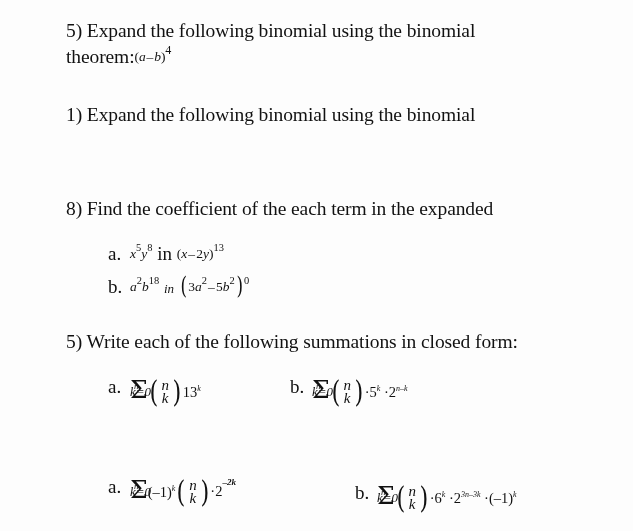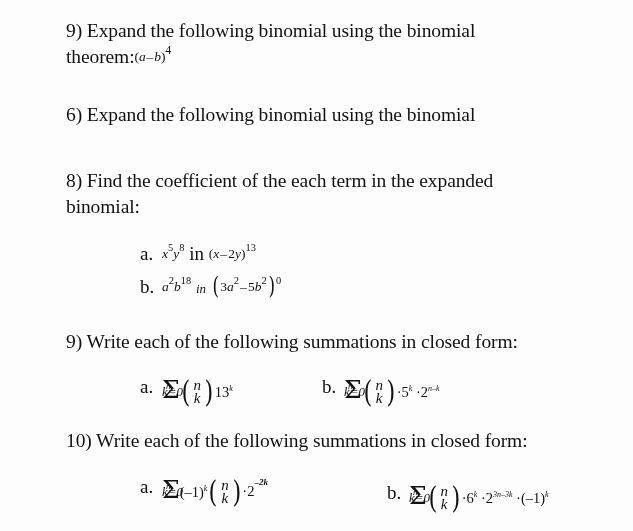--- a/index.html
+++ b/index.html
@@ -53,21 +53,20 @@
   .inline-expr {
     display: inline-block;
     vertical-align: baseline;
     position: relative;
     top: -2px;
   }
   .sub-item {
     position: absolute;
     font-size: 19px;
     line-height: 22px;
-    margin-left: 32px;
   }
   .sub-label {
     display: inline-block;
     width: 22px;
   }
   
   .sigma-wrap {
     display: inline-block;
     position: relative;
     vertical-align: middle;
@@ -149,58 +148,54 @@
     position: relative;
     top: -1px;
   }
 </style>
 </head>
 <body>
 
 <div class="page">
 
   <div class="q-block" style="top:18px;">
-    <div class="q-text">9) Expand the following binomial using the binomial</div>
+    <div class="q-text">5) Expand the following binomial using the binomial</div>
     <div class="q-text">
       <span>theorem:</span><span class="inline-expr"><span class="mathr">(</span><span class="mathi">a</span><span class="mathr"> – </span><span class="mathi">b</span><span class="mathr">)</span><sup class="sm mathr">4</sup></span>
     </div>
   </div>
 
   <div class="q-block" style="top:102px;">
-    <div class="q-text">6) Expand the following binomial using the binomial</div>
-  </div>
-
-  <div class="q-block" style="top:168px;">
+    <div class="q-text">1) Expand the following binomial using the binomial</div>
+  </div>
+
+  <div class="q-block" style="top:196px;">
     <div class="q-text">8) Find the coefficient of the each term in the expanded</div>
-    <div class="q-text">binomial:</div>
   </div>
 
   <div class="sub-item" style="left:108px; top:243px;">
     <span class="sub-label">a.</span><span class="inline-expr"><span class="mathi">x</span><sup class="tiny mathr">5</sup><span class="mathi">y</span><sup class="tiny mathr">8</sup></span>&nbsp;<span style="font-size:19px;">in</span>&nbsp;<span class="inline-expr"><span class="mathr">(</span><span class="mathi">x</span><span class="mathr"> – </span><span class="mathr">2</span><span class="mathi">y</span><span class="mathr">)</span><sup class="tiny mathr">13</sup></span>
   </div>
 
   <div class="sub-item" style="left:108px; top:276px;">
     <span class="sub-label">b.</span><span class="inline-expr"><span class="mathi">a</span><sup class="tiny mathr">2</sup><span class="mathi">b</span><sup class="tiny mathr">18</sup></span>&nbsp;<span class="mathi" style="font-size:13px;">in</span>&nbsp;<span class="inline-expr"><span class="bigparen">(</span><span class="mathr">3</span><span class="mathi">a</span><sup class="tiny mathr">2</sup><span class="mathr"> – </span><span class="mathr">5</span><span class="mathi">b</span><sup class="tiny mathr">2</sup><span class="bigparen">)</span><sup class="tiny mathr">0</sup></span>
   </div>
 
   <div class="q-block" style="top:329px;">
-    <div class="q-text">9) Write each of the following summations in closed form:</div>
+    <div class="q-text">5) Write each of the following summations in closed form:</div>
   </div>
 
   <div class="sub-item" style="left:108px; top:372px;">
     <span class="sub-label">a.</span><span class="sigma-wrap"><span class="sigma">Σ<span class="sig-top">n</span><span class="sig-bot">k=0</span></span><span class="paren">(</span><span class="binom"><span class="nk">n</span><span class="nk">k</span></span><span class="paren">)</span><span class="tail"><span>13</span><sup class="tiny it" style="font-style:italic;">k</sup></span></span>
   </div>
 
   <div class="sub-item" style="left:290px; top:372px;">
     <span class="sub-label">b.</span><span class="sigma-wrap"><span class="sigma">Σ<span class="sig-top">n</span><span class="sig-bot">k=0</span></span><span class="paren">(</span><span class="binom"><span class="nk">n</span><span class="nk">k</span></span><span class="paren">)</span><span class="tail"><span>·</span><span>5</span><sup class="tiny it">k</sup> <span>·</span><span>2</span><sup class="tiny it">n–k</sup></span></span>
   </div>
 
-  <div class="q-block" style="top:428px;">
-    <div class="q-text">10) Write each of the following summations in closed form:</div>
-  </div>
 
   <div class="sub-item" style="left:108px; top:472px;">
     <span class="sub-label">a.</span><span class="sigma-wrap"><span class="sigma">Σ<span class="sig-top">n</span><span class="sig-bot">k=0</span></span><span class="tail"><span>(–1)</span><sup class="tiny it">k</sup></span><span class="paren">(</span><span class="binom"><span class="nk">n</span><span class="nk">k</span></span><span class="paren">)</span><span class="tail"><span>·</span><span>2</span><span class="hi-exp">–2k</span></span></span>
   </div>
 
   <div class="sub-item" style="left:355px; top:478px;">
     <span class="sub-label">b.</span><span class="sigma-wrap"><span class="sigma">Σ<span class="sig-top">n</span><span class="sig-bot">k=0</span></span><span class="paren">(</span><span class="binom"><span class="nk">n</span><span class="nk">k</span></span><span class="paren">)</span><span class="tail"><span>·</span><span>6</span><sup class="tiny it">k</sup> <span>·</span><span>2</span><sup class="tiny it">3n–3k</sup> <span>·</span><span>(–1)</span><sup class="tiny it">k</sup></span></span>
   </div>
 
 </div>

